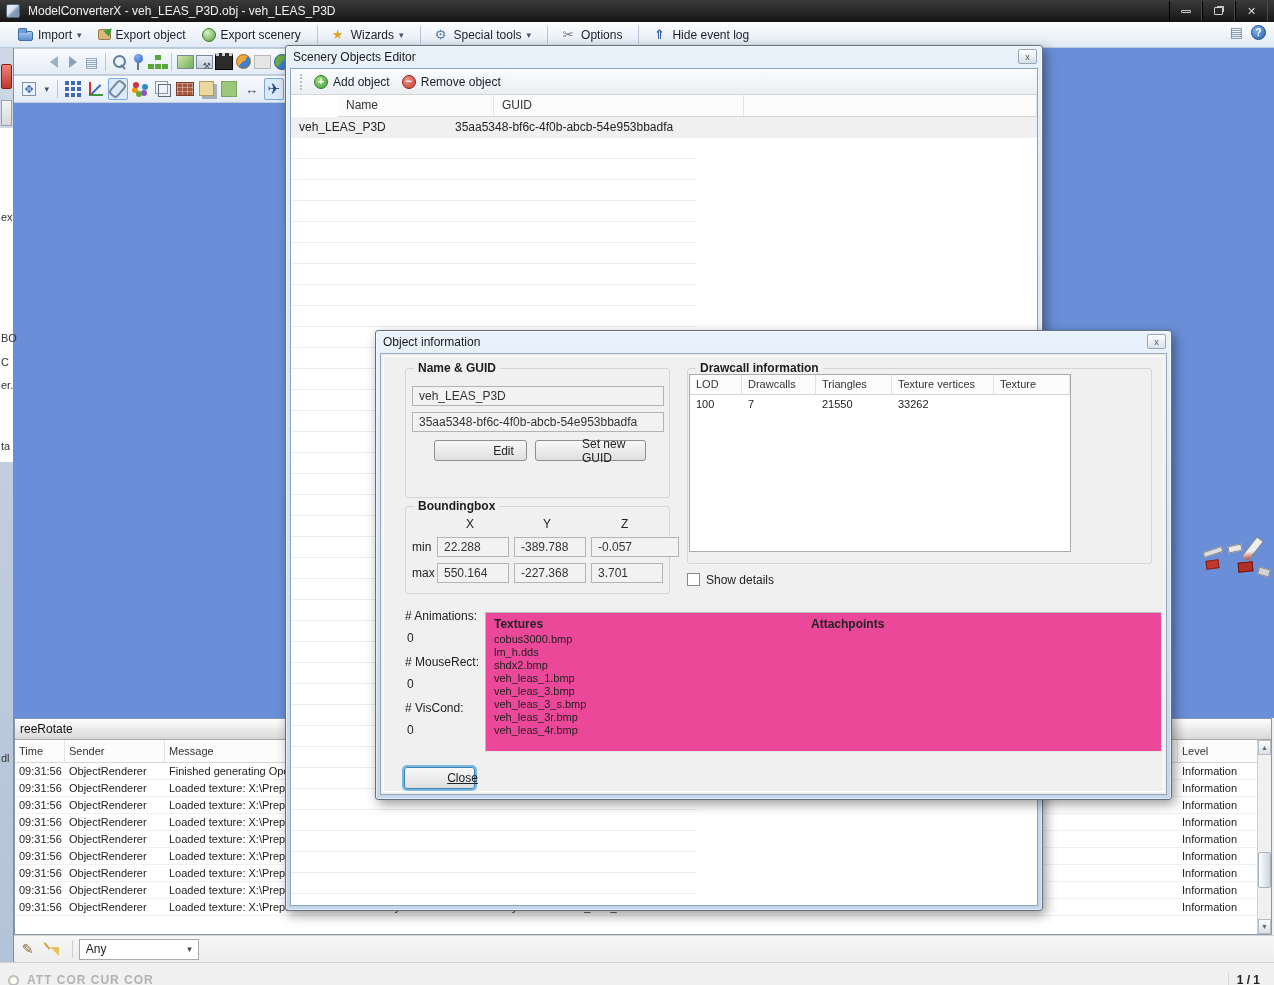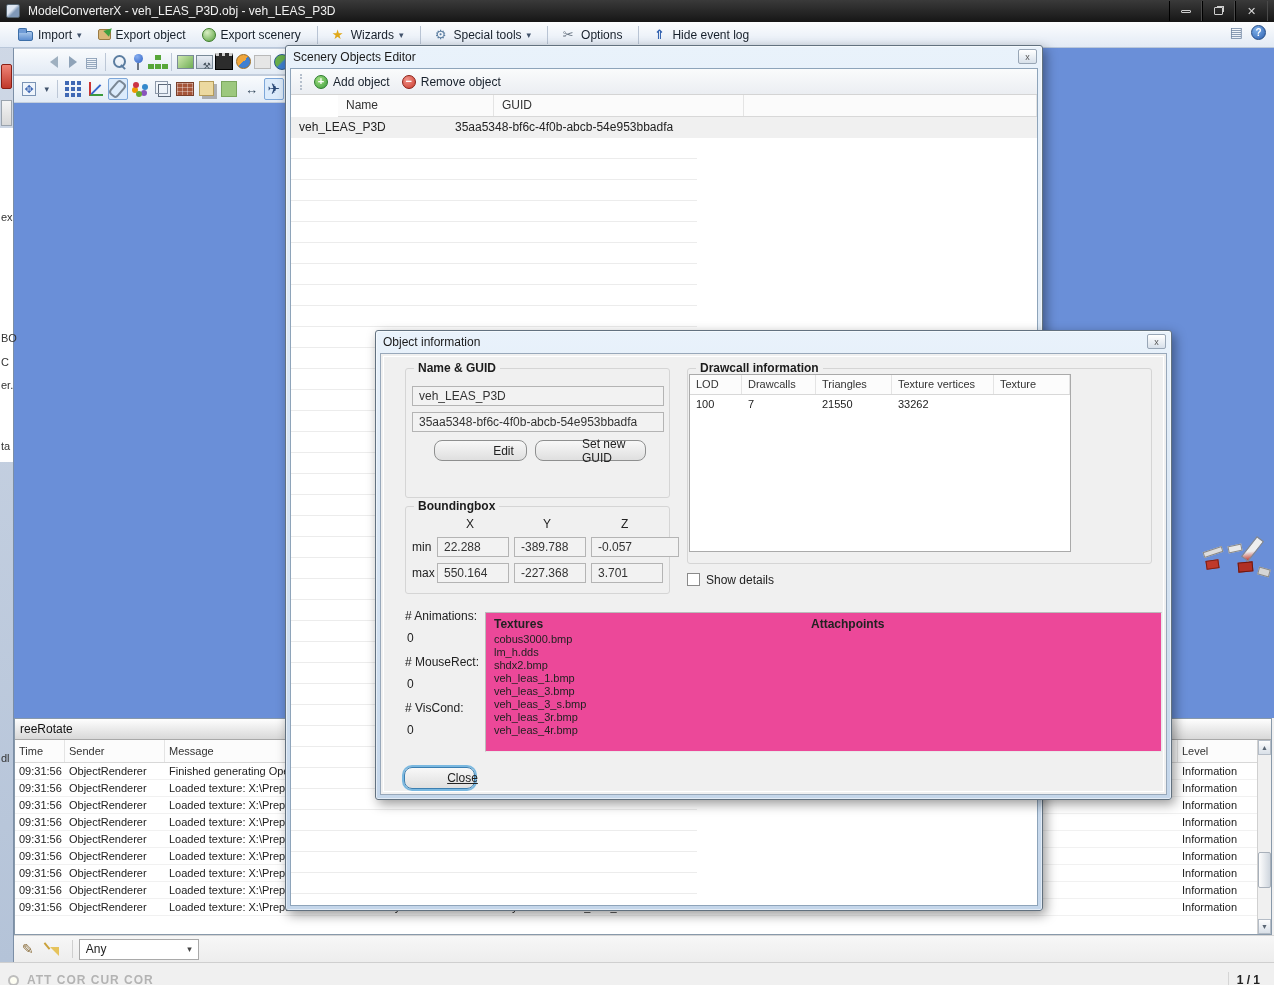--- a/index.html
+++ b/index.html
@@ -197,21 +197,21 @@
 
   
   .objinfo { left:375px; top:330px; width:797px; height:470px; z-index:20; }
   .objinfo .wclient { border:1px solid #98a8ba; }
   .inner { position:absolute; left:2px; right:2px; top:2px; bottom:2px; border:1px solid #ffffff; }
   .group { position:absolute; border:1px solid #d5d5d5; border-radius:3px; }
   .legend { position:absolute; top:-8px; left:8px; background:#f0f0f0; padding:0 4px; font-weight:bold; font-size:12px; }
   .field { position:absolute; height:20px; background:#f2f2f2; border:1px solid #b4b4b4; font-size:12px;
            color:#333; padding:2px 6px; white-space:nowrap; overflow:hidden; }
   .btn { position:absolute; height:21px; background:linear-gradient(#f8f8f8,#dfdfdf); border:1px solid #8e8f8f;
-         border-radius:8px; font-size:12px; color:#222; display:flex; align-items:center; justify-content:center;padding-left:46px; }
+         border-radius:3px; font-size:12px; color:#222; display:flex; align-items:center; justify-content:center;padding-left:46px; }
   .btn-focus { box-shadow:0 0 0 2px #7ab8e0; border-color:#3c7fb1;text-decoration:underline; }
   .dc-table { position:absolute; background:#fff; border:1px solid #aaa; }
   .dc-cols { display:grid; grid-template-columns:52px 74px 76px 102px 1fr; height:20px; background:#fcfcfc;
              border-bottom:1px solid #d8d8d8; font-size:11px; color:#333; }
   .dc-cols>div { padding:3px 6px; border-right:1px solid #e4e4e4; white-space:nowrap; overflow:hidden; }
   .dc-row { display:grid; grid-template-columns:52px 74px 76px 102px 1fr; height:20px; font-size:11px; color:#222; }
   .dc-row>div { padding:3px 6px; }
   .cbx { position:absolute; width:13px; height:13px; background:#fff; border:1px solid #8a8a8a; }
   .lbl { position:absolute; font-size:12px; color:#222; white-space:nowrap; }
   .bold { font-weight:bold; }

